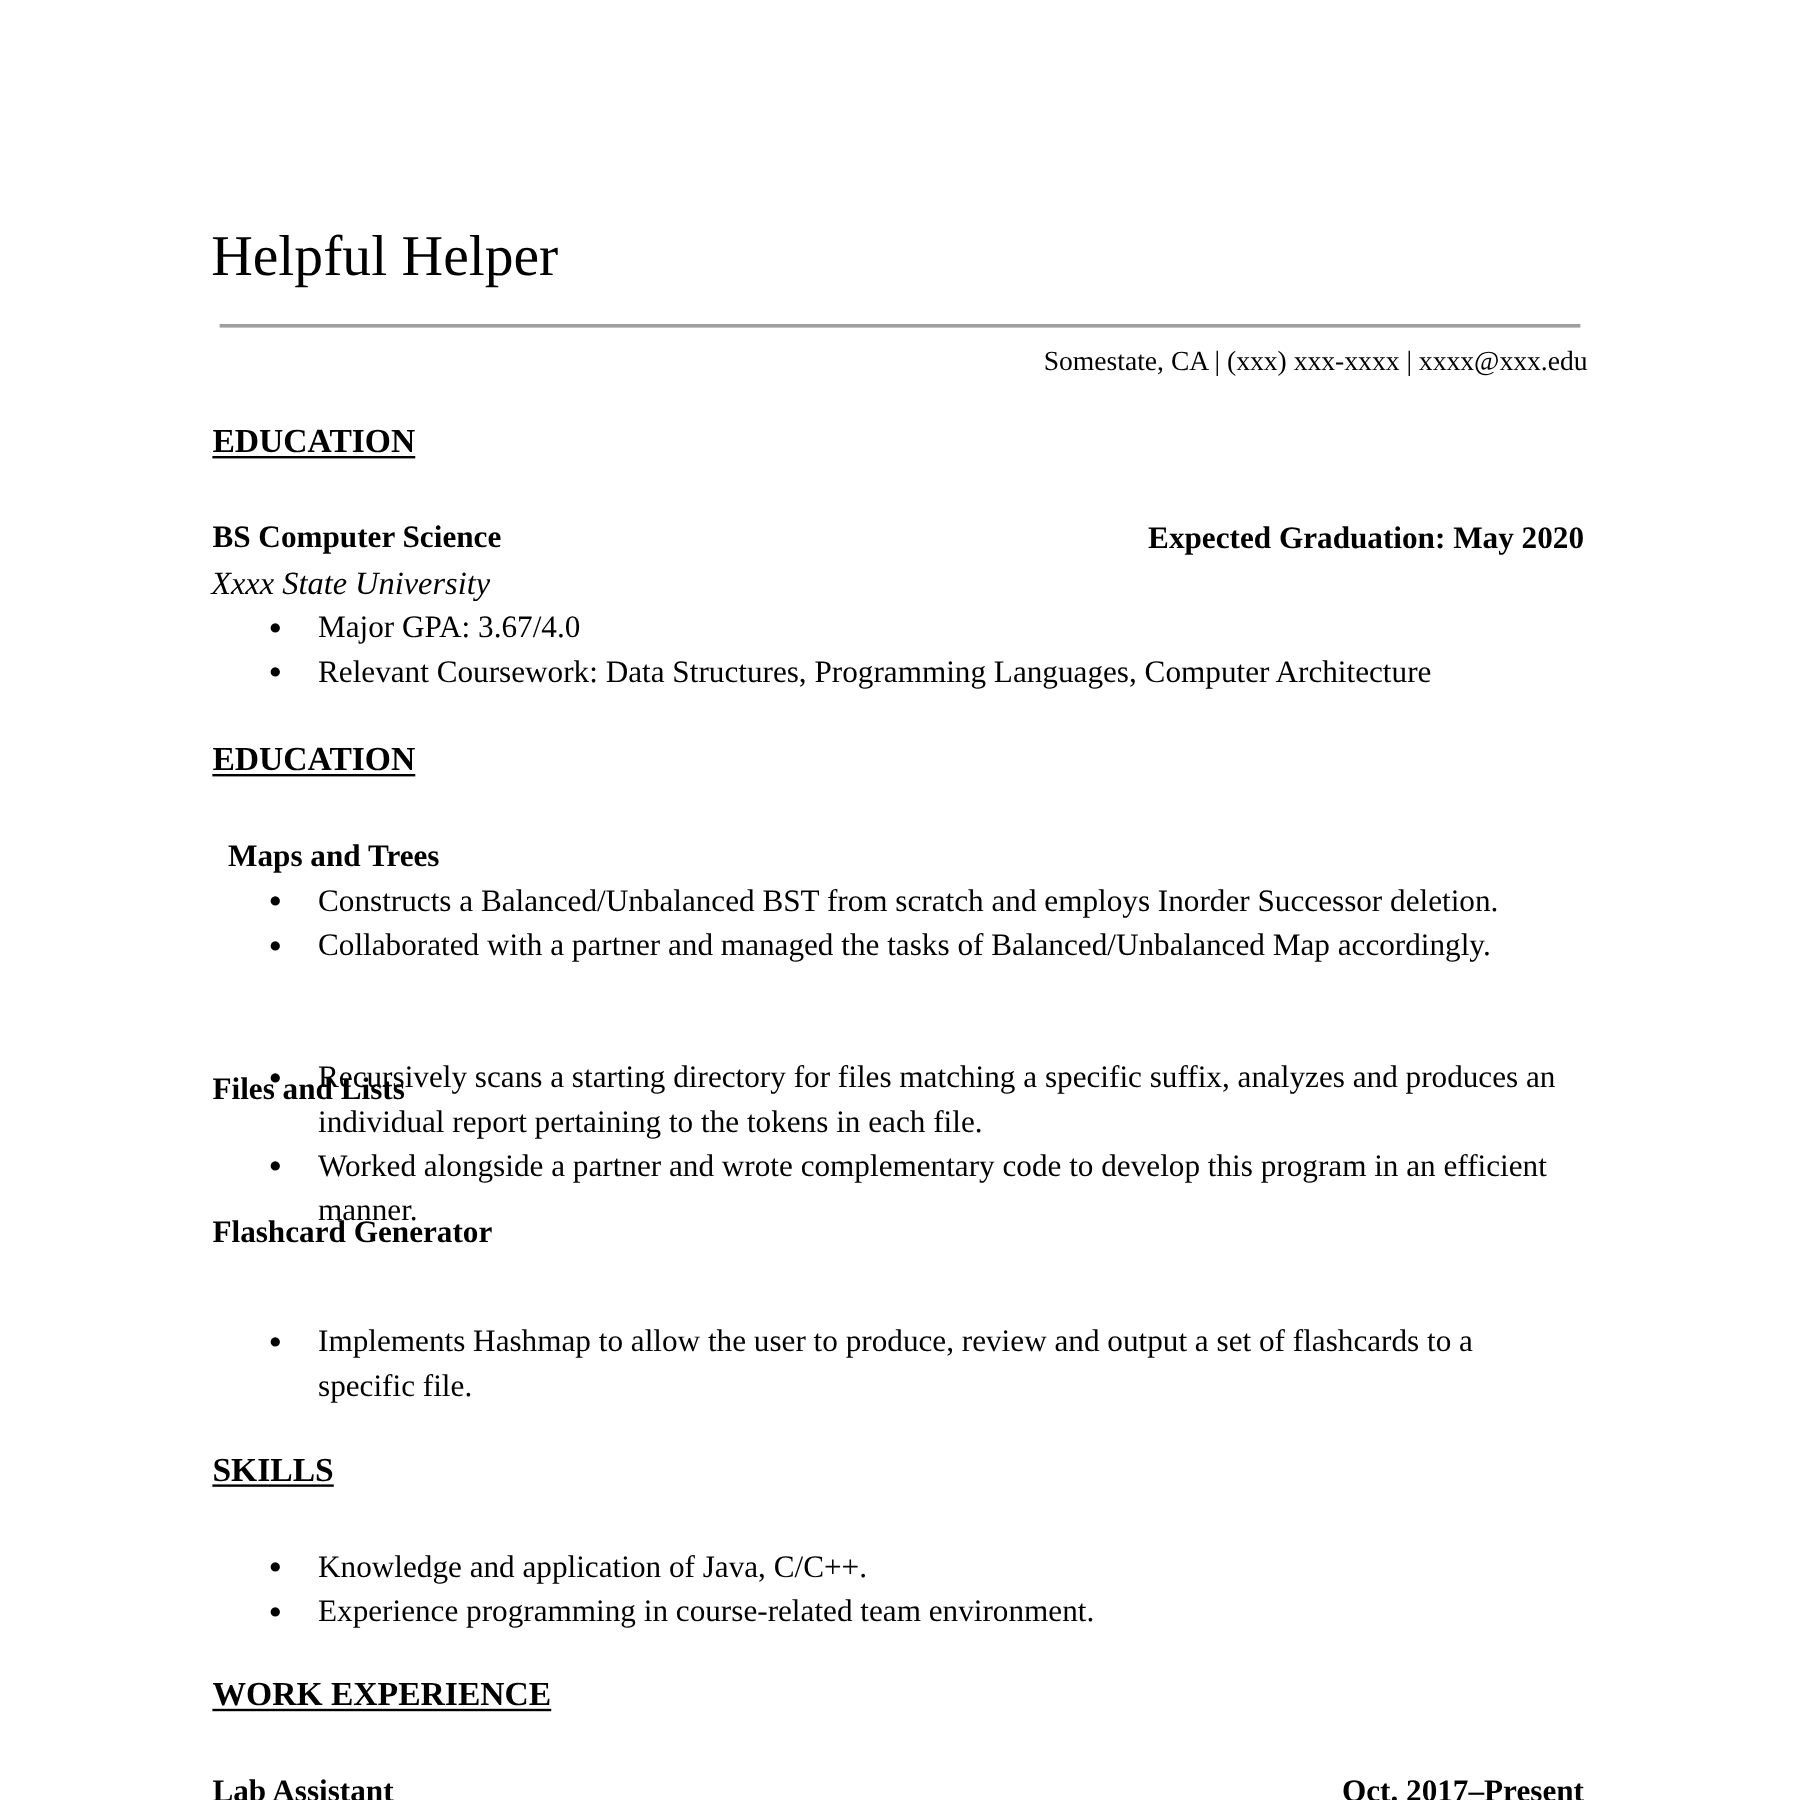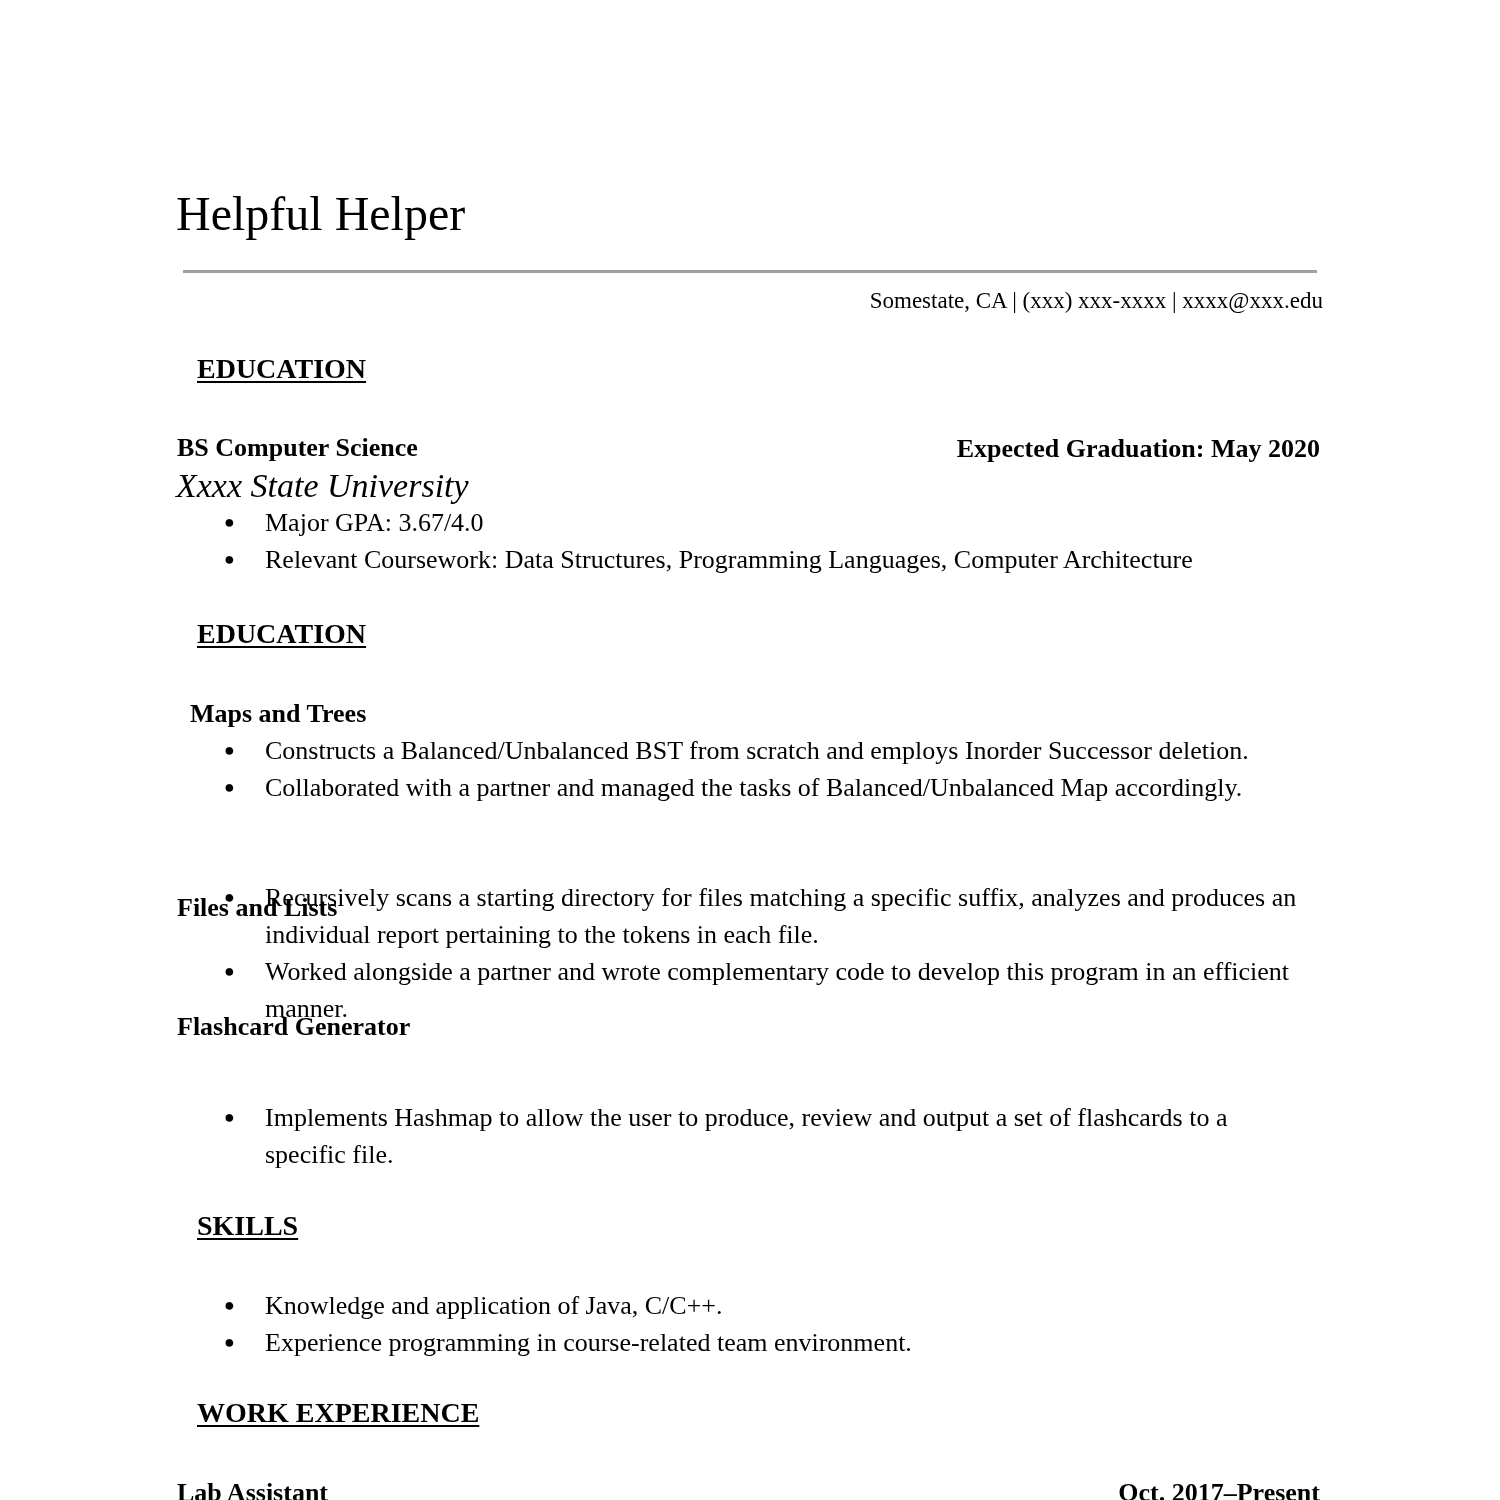--- a/index.html
+++ b/index.html
@@ -16,32 +16,32 @@
       position: absolute; left: 183px; top: 270px; width: 1134px; height: 3px;
       background: #a0a0a0;
     }
     .contact {
       position: absolute; right: 177px; top: 286px;
       font-size: 23px; line-height: 30px;
     }
     .section-heading {
       position: absolute; left: 177px;
       font-size: 28px; font-weight: bold; text-decoration: underline;
-      text-underline-offset: 3px; line-height: 34px; margin-left: 20px;
+      text-underline-offset: 3px; line-height: 34px;
     }
     .entry-title {
       position: absolute; left: 177px;
       font-size: 26px; font-weight: bold; line-height: 32px;
     }
     .entry-right {
       position: absolute; right: 180px;
       font-size: 26px; font-weight: bold; line-height: 32px;
     }
     .subtitle {
-      position: absolute; left: 176px; font-size: 34px; font-style: italic; line-height: 32px;
+      position: absolute; left: 176px; font-size: 27px; font-style: italic; line-height: 32px;
     }
     .bullets { position: absolute; left: 0; width: 1500px; margin: 0; padding: 0; list-style: none; }
     .bullets li {
       position: relative; padding-left: 265px; padding-right: 190px;
       font-size: 26px; line-height: 37px;
     }
     .bullets li .dot {
       position: absolute; left: 224px; top: 0; font-size: 18px; line-height: 37px;
     }
   </style>

